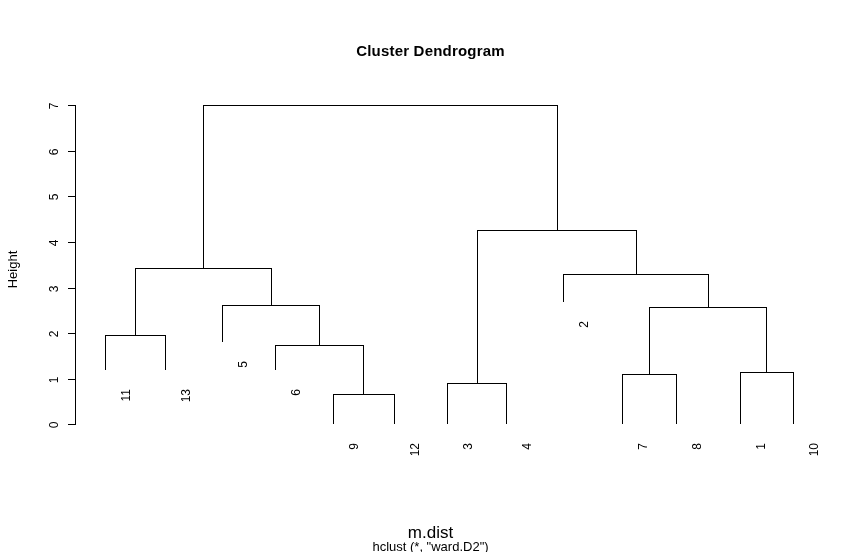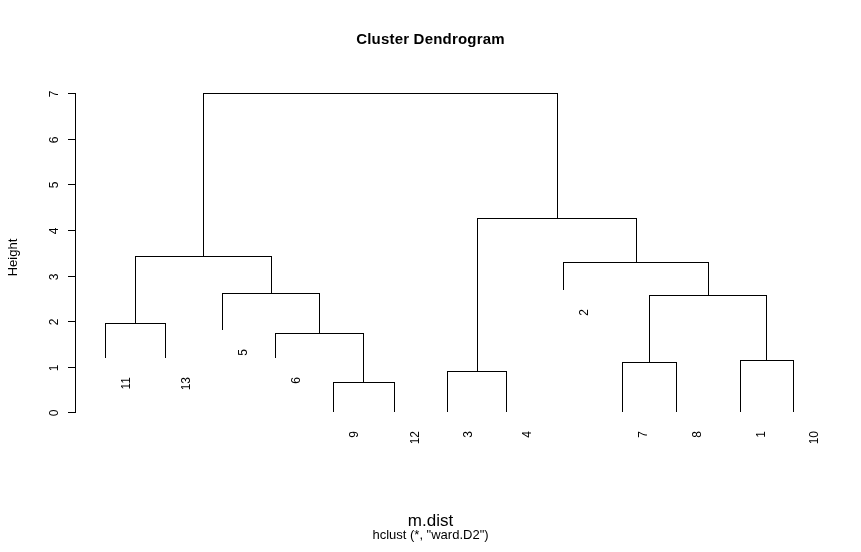--- a/index.html
+++ b/index.html
@@ -2,21 +2,21 @@
 <html><head>
 <meta charset="utf-8">
 <title>Cluster Dendrogram</title>
 <style>
   html,body{margin:0;padding:0;background:#ffffff;}
   body{
     width:861px;height:552px;position:relative;overflow:hidden;
     font-family:"Liberation Sans", sans-serif;
     color:#000000;
   }
-  #plot-root{position:absolute;left:0;top:0;width:861px;height:404px;}
+  #plot-root{position:absolute;left:0;top:12px;width:861px;height:404px;}
 
   .title{
     position:absolute;left:0;top:30px;width:861px;text-align:center;
     font-size:15px;font-weight:bold;letter-spacing:0.2px;
   }
 
   .caption-main{
     position:absolute;left:0;top:511px;width:861px;text-align:center;
     font-size:17px;
   }

